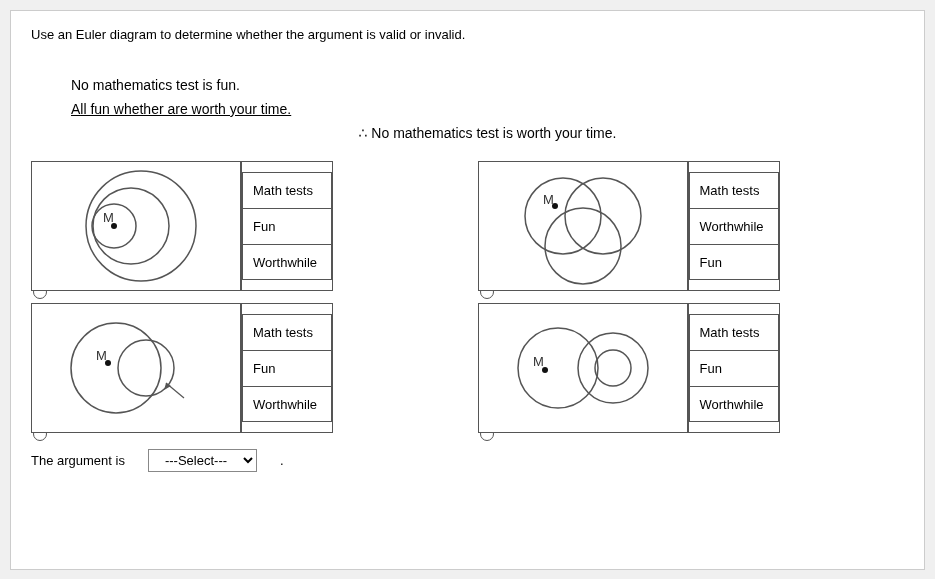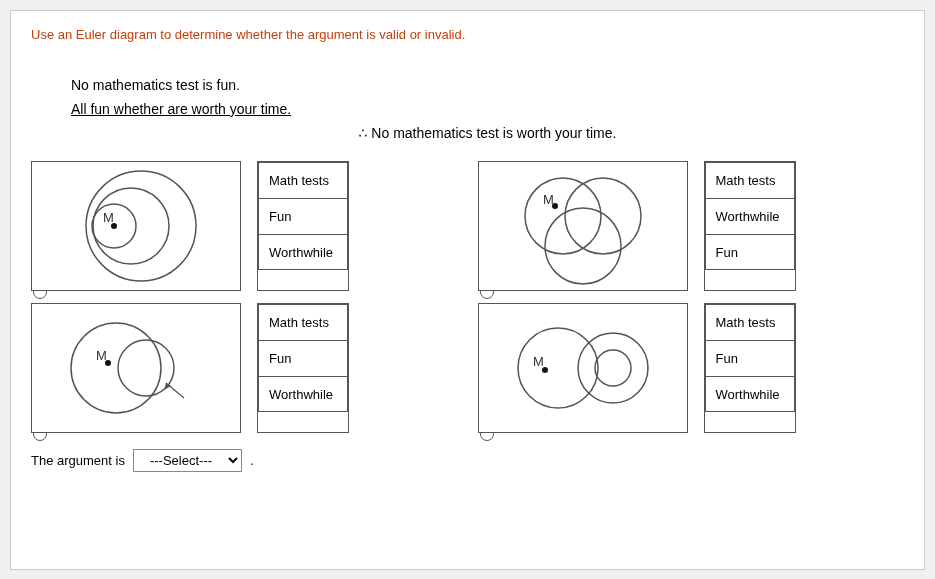--- a/index.html
+++ b/index.html
@@ -13,21 +13,21 @@
     }
     .page {
       background: white;
       width: 915px;
       min-height: 560px;
       border: 1px solid #ccc;
       padding: 16px 20px 20px 20px;
     }
     .problem-header {
       font-size: 13px;
-      color: #c2410c;
+      color: #000000;
       margin-bottom: 10px;
     }
     .premises {
       font-size: 14px;
       margin-left: 40px;
       margin-bottom: 16px;
       line-height: 1.7;
       margin-top: 32px;
     }
     .premises .underline {
@@ -70,40 +70,41 @@
       position: relative;
       overflow: visible;
     }
     .euler-box svg {
       overflow: visible;
     }
     .legend-col {
       display: flex;
       flex-direction: column;
       border: 1.5px solid #555;
-      margin-left: 16px;
+      margin-left: 0;
+      justify-content: center;
     }
     .legend-item {
       border: 1.5px solid #555;
       padding: 4px 10px;
       font-size: 13px;
       display: flex;
       align-items: center;
       min-width: 90px;
       min-height: 36px;
       background: white;
     }
     .legend-item:not(:last-child) {
       border-bottom: none;
     }
     .bottom-row {
       font-size: 13px;
       display: flex;
       align-items: center;
-      gap: 8px;
+      gap: 23px;
       margin-top: 6px;
     }
     select {
       font-size: 13px;
       padding: 2px 12px;
       border: 1px solid #888;
       background: white;
       cursor: pointer;
     }
   </style>

